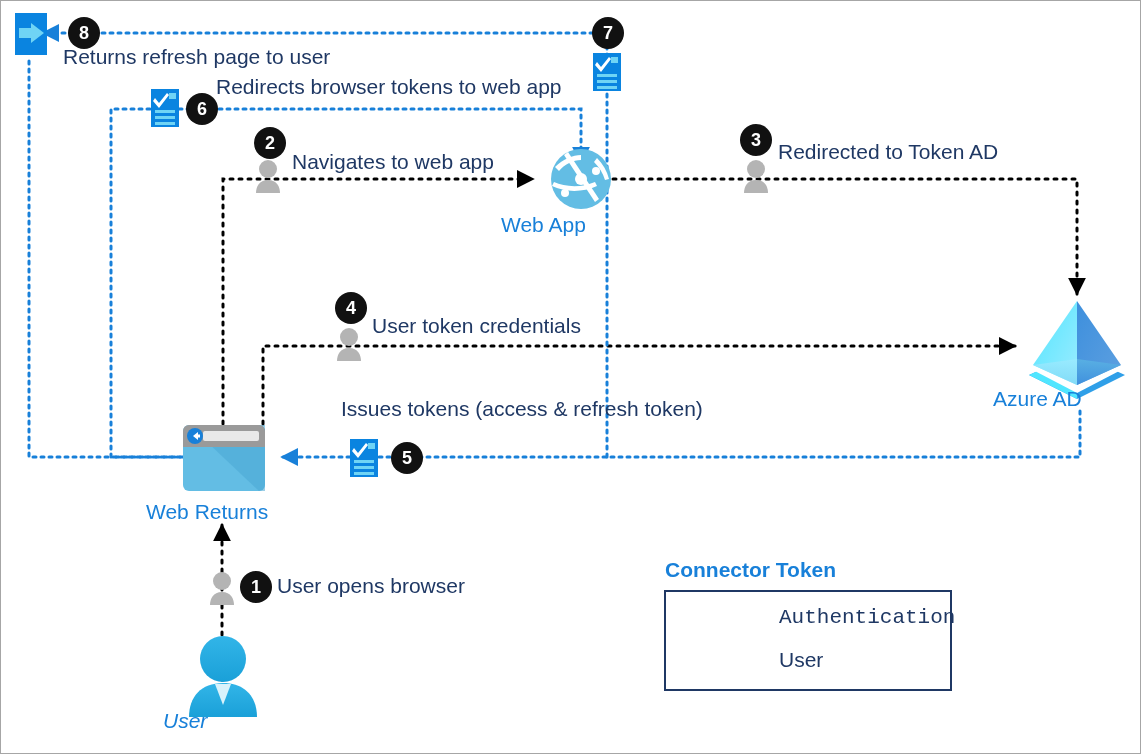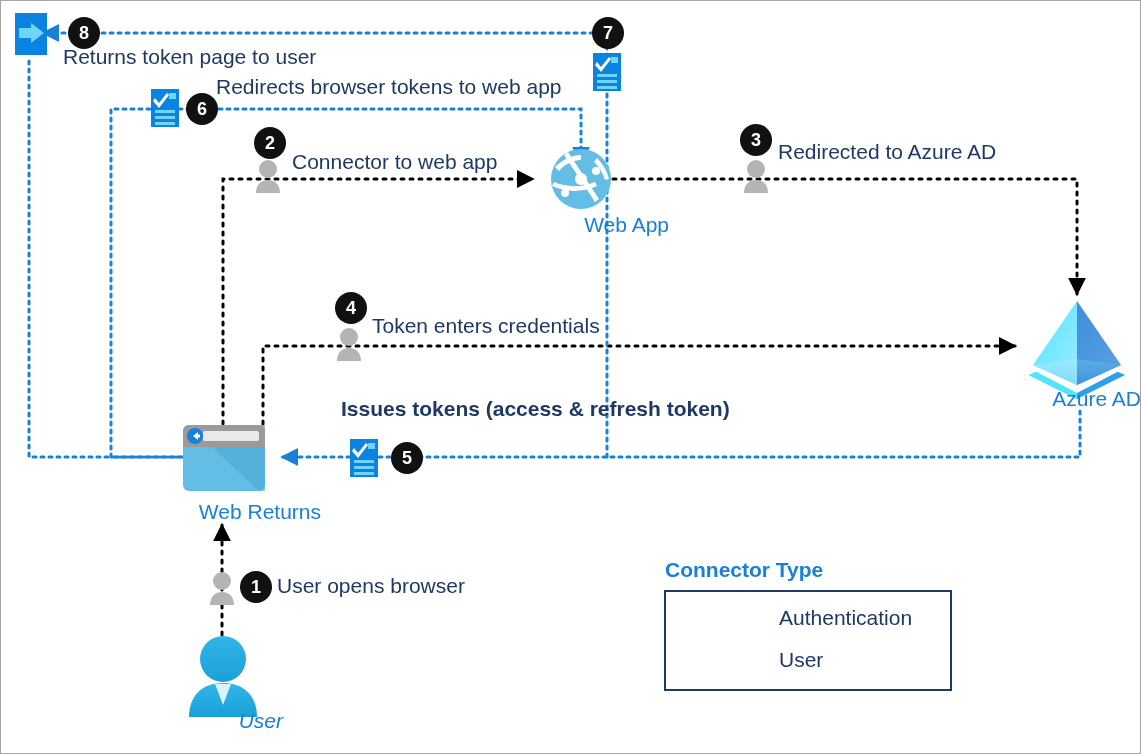--- a/index.html
+++ b/index.html
@@ -3,21 +3,21 @@
 <meta charset="utf-8">
 <style>
   html,body{margin:0;padding:0;background:#fff;}
   body{font-family:"Liberation Sans",sans-serif;}
   #canvas{
     position:relative;width:1141px;height:754px;background:#ffffff;
     border:1px solid #a6a6a6;box-sizing:border-box;overflow:hidden;
   }
   #svg-layer{position:absolute;left:0;top:0;width:1141px;height:754px;}
   .node-label{
-    position:absolute;text-align:right;color:#1880d9;
+    position:absolute;text-align:left;color:#1880d9;
     font-size:21px;white-space:nowrap;font-family:"Liberation Sans",sans-serif;
   }
   .step-text{
     position:absolute;color:#1f3864;font-size:21px;white-space:nowrap;
     font-family:"Liberation Sans",sans-serif;
   }
   .badge{
     position:absolute;width:32px;height:32px;border-radius:50%;
     background:#111111;color:#ffffff;font-size:18px;font-weight:bold;
     display:flex;align-items:center;justify-content:center;
@@ -196,25 +196,25 @@
   <div class="badge" style="left:239px;top:570px;">1</div>
   <div class="badge" style="left:253px;top:126px;">2</div>
   <div class="badge" style="left:739px;top:123px;">3</div>
   <div class="badge" style="left:334px;top:291px;">4</div>
   <div class="badge" style="left:390px;top:441px;">5</div>
   <div class="badge" style="left:185px;top:92px;">6</div>
   <div class="badge" style="left:591px;top:16px;">7</div>
   <div class="badge" style="left:67px;top:16px;">8</div>
 
   <div class="step-text" style="left:276px;top:573px;">User opens browser</div>
-  <div class="step-text" style="left:291px;top:149px;">Connector to web app</div>
-  <div class="step-text" style="left:777px;top:139px;">Redirected to Azure AD</div>
-  <div class="step-text" style="left:371px;top:313px;">Token enters credentials</div>
-  <div class="step-text" style="left:340px;top:396px;font-weight:bold;">Issues tokens (access &amp; refresh token)</div>
+  <div class="step-text" style="left:291px;top:149px;">Navigates to web app</div>
+  <div class="step-text" style="left:777px;top:139px;">Redirected to Token AD</div>
+  <div class="step-text" style="left:371px;top:313px;">User token credentials</div>
+  <div class="step-text" style="left:340px;top:396px;">Issues tokens (access &amp; refresh token)</div>
   <div class="step-text" style="left:215px;top:74px;">Redirects browser tokens to web app</div>
-  <div class="step-text" style="left:62px;top:44px;">Returns token page to user</div>
-
-  <div id="legend-title">Connector Type</div>
+  <div class="step-text" style="left:62px;top:44px;">Returns refresh page to user</div>
+
+  <div id="legend-title">Connector Token</div>
   <div id="legend-box"></div>
-  <div class="legend-label" style="left:778px;top:605px;">Authentication</div>
+  <div class="legend-label" style="left:778px;top:605px;font-family:Liberation Mono, monospace;">Authentication</div>
   <div class="legend-label" style="left:778px;top:647px;">User</div>
 
 </div>
 
 </body></html>

